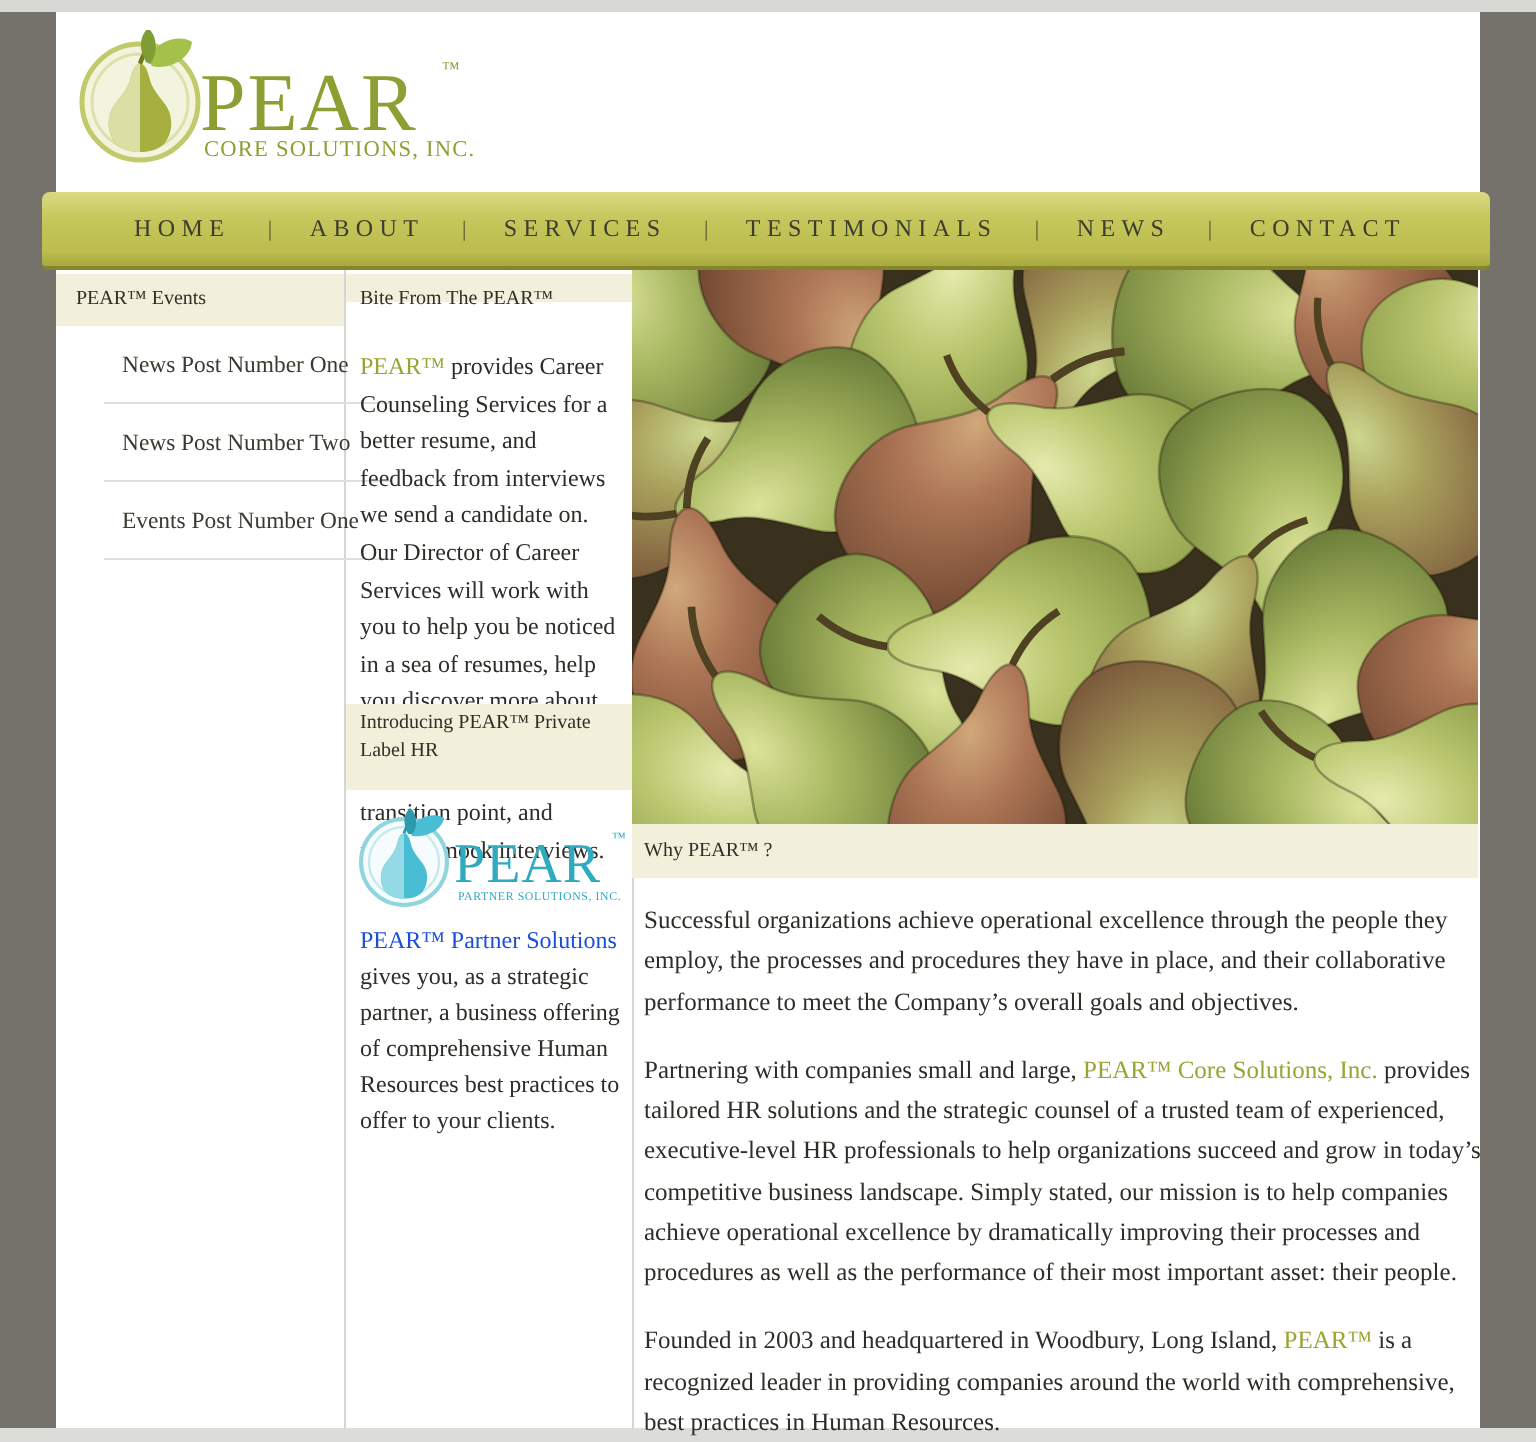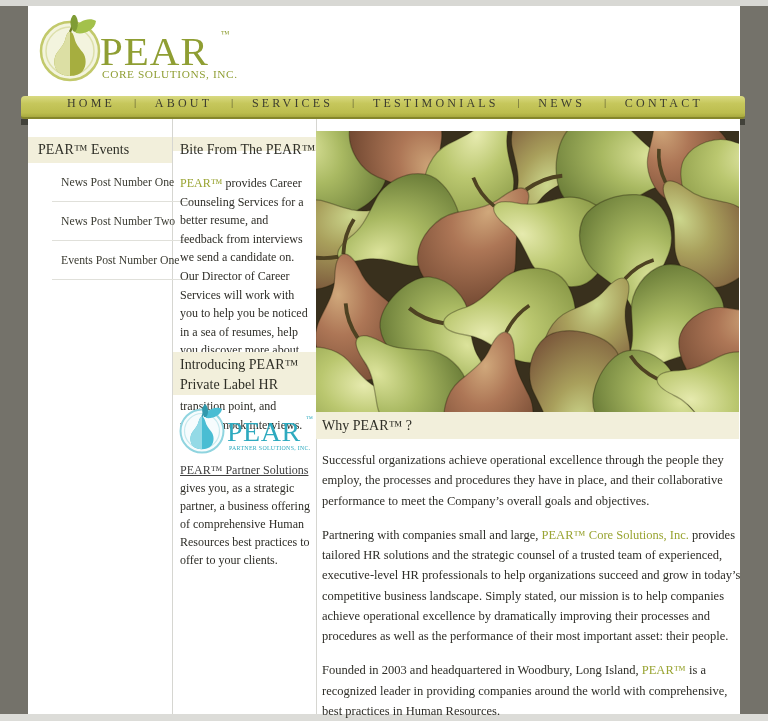--- a/index.html
+++ b/index.html
@@ -20,59 +20,59 @@
   
   .logo-block{position:absolute;left:10px;top:9px;width:210px;height:70px;cursor:pointer;}
   .tagline{
     position:absolute;left:258px;top:21px;width:408px;
     font-style:italic;font-size:12.5px;line-height:1.7;color:#2e2d26;font-weight:bold;
   }
   .tagline .brand{color:#99a432;font-weight:normal;}
 
   
   .nav{
-    position:absolute;left:-7px;top:90px;width:724px;height:23px;
+    position:absolute;left:-7px;top:90px;width:724px;height:39px;
     background:linear-gradient(#d9da82 0%, #c6c75c 35%, #bcbd4e 80%, #a8a93f 100%);
     border-bottom:2px solid #85862c;border-radius:4px 4px 3px 3px;
-    display:flex;align-items:flex-start;justify-content:space-between;
+    display:flex;align-items:center;justify-content:space-between;
     padding:0 42px 0 46px;box-sizing:border-box;z-index:3;
   }
   .nav a{
     font-size:12px;letter-spacing:3.2px;color:#3d3d2f;text-decoration:none;cursor:pointer;
   }
   .nav .pipe{font-size:11px;color:#55552f;}
   .nav-notch{position:absolute;background:#42423a;height:6px;top:113px;z-index:1;}
   #nav-notch-left{left:-7px;width:7px;}
   #nav-notch-right{left:712px;width:5px;}
 
   
   .col-sep{position:absolute;top:113px;height:595px;width:1px;background:#d6d6d1;}
   #col-sep-1{left:144px;} #col-sep-2{left:288px;}
 
   .band{
-    position:absolute;background:#f2efdb;color:#2f2f27;font-size:14px;
+    position:absolute;background:#f2efdb;color:#2f2f27;font-size:10px;
     box-sizing:border-box;
   }
 
   
   #events-band{left:0;top:131px;width:144px;height:26px;line-height:26px;padding-left:10px;}
   .event-list{position:absolute;left:0;top:157px;width:144px;padding-left:24px;}
   .event-item{
     height:38px;display:flex;align-items:center;padding-left:9px;
     border-bottom:1px solid #e0e0da;font-size:11.7px;color:#3a3a31;cursor:pointer;
   }
 
   
   #bite-band{left:145px;top:131px;width:143px;height:14px;line-height:26px;padding-left:7px;}
   .bite-body{
     position:absolute;left:152px;top:168px;width:132px;
     font-size:12px;line-height:1.55;color:#2e2d27;
   }
   .olive{color:#99a432;}
-  .teal{color:#404040;text-decoration:underline;}
+  .teal{color:#1d4ed8;}
   #intro-band{left:145px;top:346px;width:143px;height:43px;padding:3px 4px 0 7px;line-height:1.4;}
   .partner-logo{position:absolute;left:150px;top:397px;width:138px;height:54px;}
   .partner-body{
     position:absolute;left:152px;top:455px;width:134px;
     font-size:12px;line-height:1.5;color:#2e2d27;
   }
   .partner-body .teal{cursor:pointer;}
 
   
   .hero{

